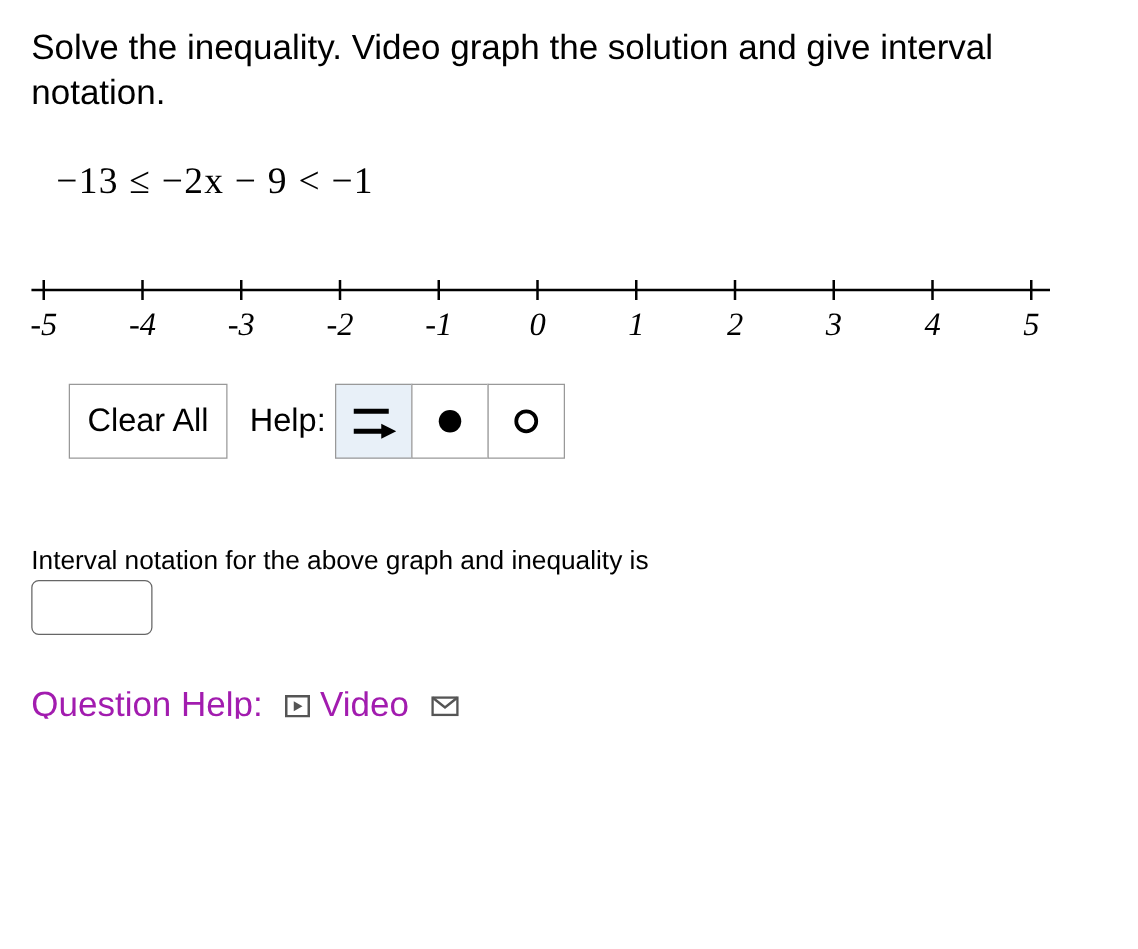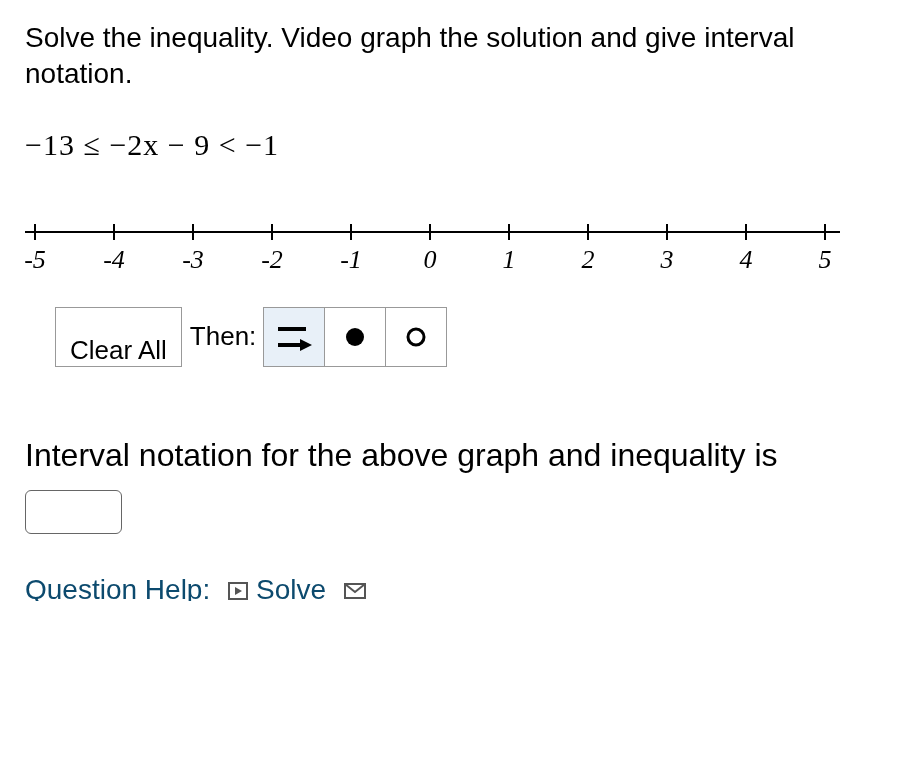--- a/index.html
+++ b/index.html
@@ -14,41 +14,42 @@
     .instruction {
       font-size: 28px;
       line-height: 1.3;
       margin-bottom: 35px;
     }
     .inequality {
       font-family: 'Cambria Math', 'Times New Roman', serif;
       font-size: 30px;
       margin-bottom: 50px;
       letter-spacing: 1px;
+      margin-left: 20px;
     }
     .numline-area {
       margin-bottom: 25px;
     }
     .numline-svg {
       display: block;
     }
     .tools {
       display: flex;
       align-items: stretch;
       margin-left: 30px;
       height: 60px;
     }
     .clear-btn {
       border: 1px solid #999;
       padding: 0 14px;
       font-size: 26px;
       display: flex;
-      align-items: flex-end;
+      align-items: center;
       background: #fff;
-      margin-right: 0;
+      margin-right: 10px;
     }
     .draw-label {
       padding: 0 8px;
       font-size: 26px;
       display: flex;
       align-items: center;
     }
     .tool-btn {
       border: 1px solid #999;
       width: 60px;
@@ -59,33 +60,33 @@
       background: #fff;
       margin-left: -1px;
     }
     .tool-btn.selected {
       background: #e8f0f8;
     }
     .spacer {
       height: 70px;
     }
     .interval-label {
-      font-size: 32px;
-      margin-bottom: 16px;
+      font-size: 21px;
+      margin-bottom: 3px;
     }
     .input-box {
       border: 1px solid #666;
       border-radius: 6px;
       width: 95px;
       height: 42px;
     }
     .footer {
       margin-top: 45px;
       font-size: 28px;
-      color: #0c4a6e;
+      color: #a21caf;
       display: flex;
       align-items: center;
       gap: 18px;
       overflow: hidden;
       height: 22px;
     }
     .footer span { white-space: nowrap; }
   </style>
 </head>
 <body>
@@ -121,21 +122,21 @@
         <line x1="800" x2="800" y1="12" y2="28" stroke="#000" stroke-width="2"></line>
         <text x="800" y="56" text-anchor="middle" font-size="26" font-family="Times New Roman, serif" font-style="italic">5</text>
       </g>
   </svg>
 </div>
 
 <div class="tools">
   <div class="clear-btn">
     <span>Clear All</span>
   </div>
-  <div class="draw-label">Then:</div>
+  <div class="draw-label">Help:</div>
   <div class="tool-btn selected">
     <svg width="40" height="36" viewBox="0 0 40 36">
       <line x1="4" y1="10" x2="32" y2="10" stroke="#000" stroke-width="4"></line>
       <line x1="4" y1="26" x2="28" y2="26" stroke="#000" stroke-width="4"></line>
       <polygon points="26,20 26,32 38,26" fill="#000"></polygon>
     </svg>
   </div>
   <div class="tool-btn">
     <svg width="24" height="24">
       <circle cx="12" cy="12" r="9" fill="#000"></circle>
@@ -154,21 +155,21 @@
 
 <div class="input-box"></div>
 
 <div class="footer">
   <span>Question Help:</span>
   <span>
     <svg width="20" height="18" style="vertical-align:middle">
       <rect x="1" y="1" width="18" height="16" fill="none" stroke="#555" stroke-width="2"></rect>
       <polygon points="7,5 7,13 14,9" fill="#555"></polygon>
     </svg>
-    <span>Solve</span>
+    <span>Video</span>
   </span>
   <span>
     <svg width="22" height="16" style="vertical-align:middle">
       <rect x="1" y="1" width="20" height="14" fill="none" stroke="#555" stroke-width="2"></rect>
       <polyline points="1,1 11,9 21,1" fill="none" stroke="#555" stroke-width="2"></polyline>
     </svg>
   </span>
 </div>
 
 </body></html>

